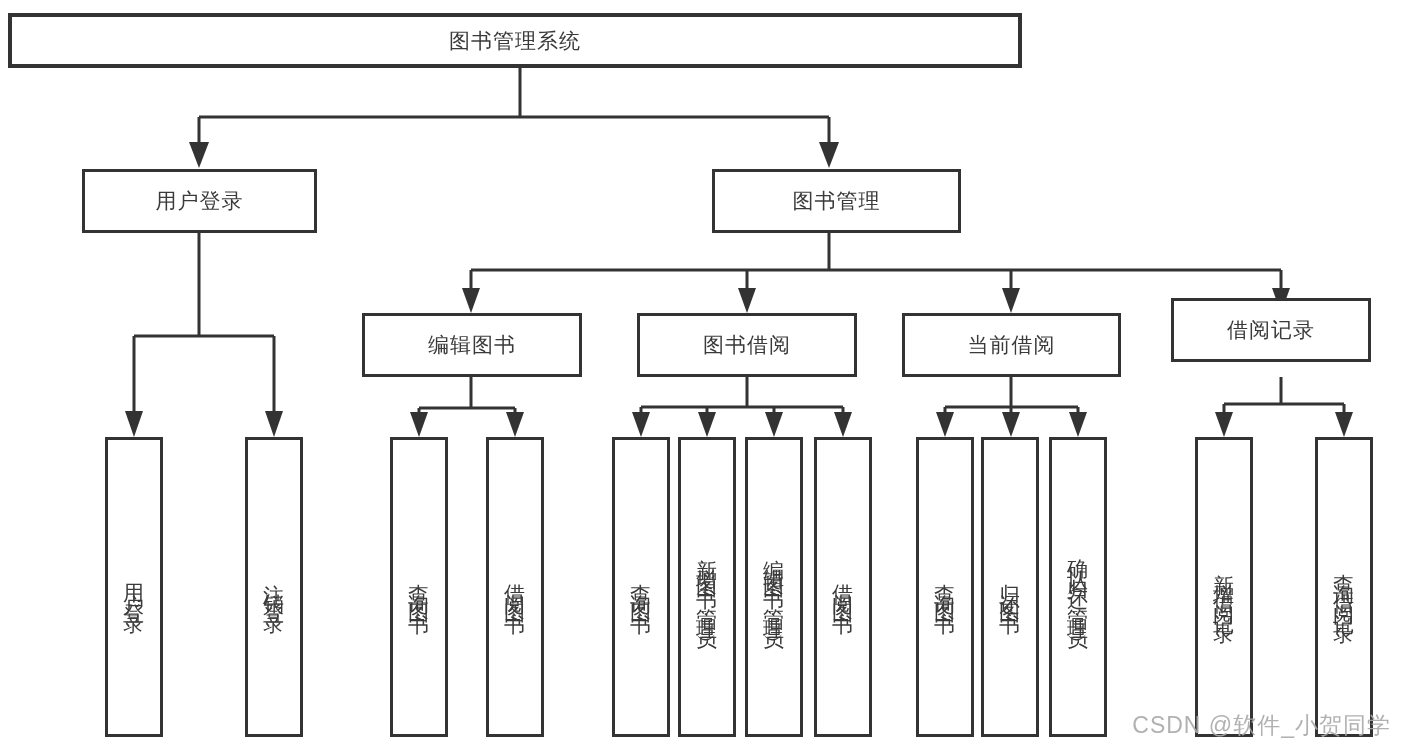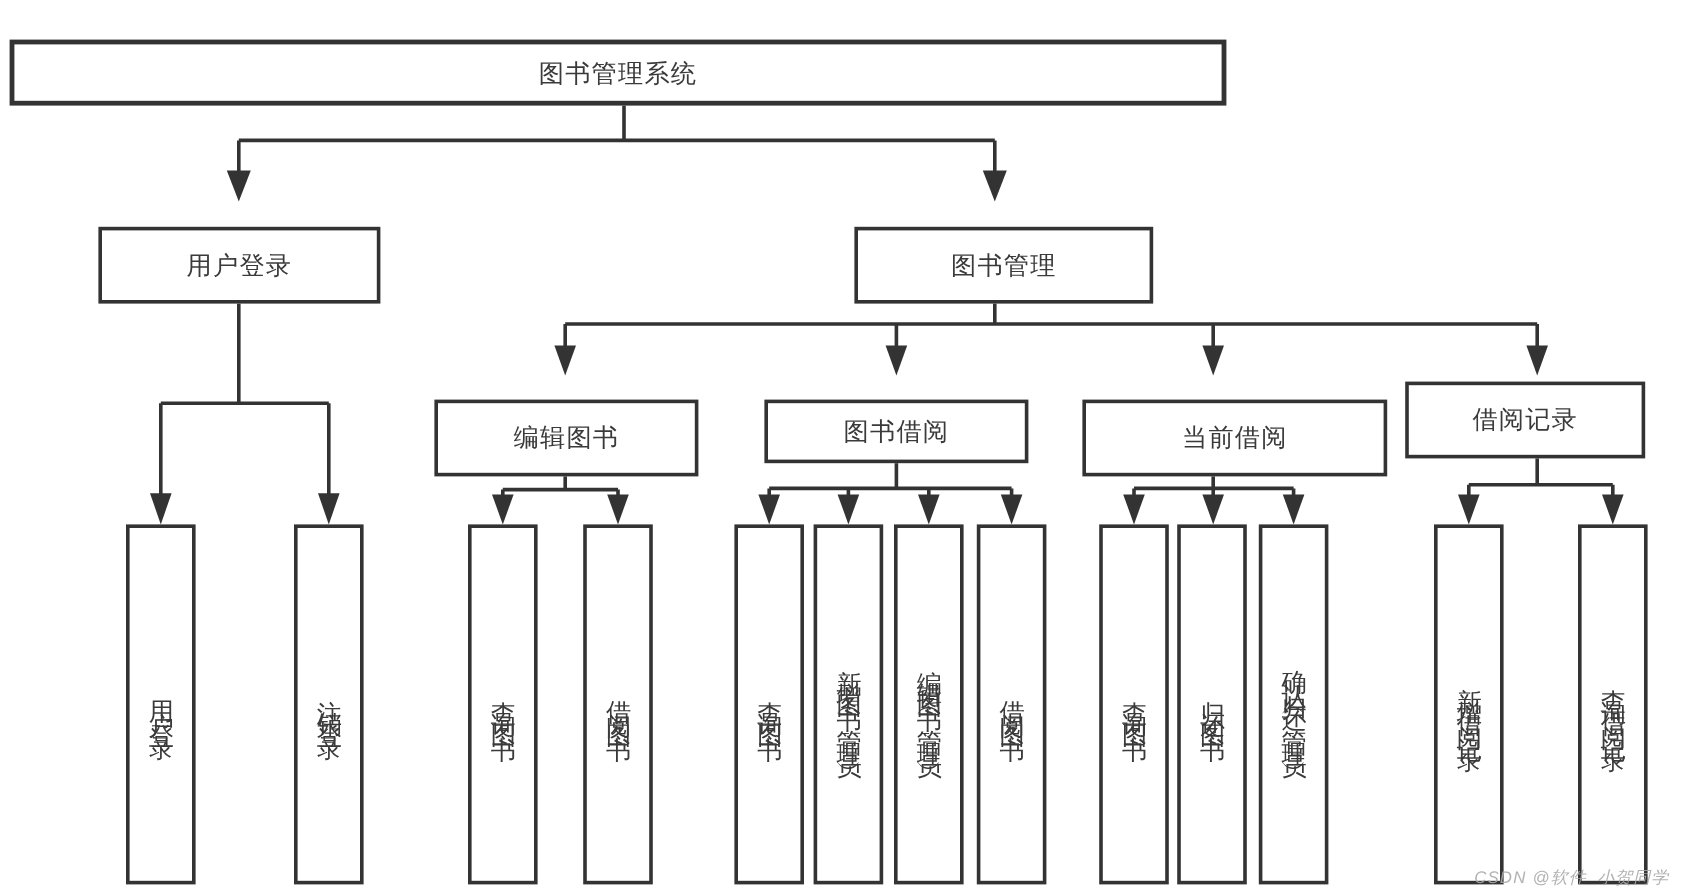--- a/index.html
+++ b/index.html
@@ -6,36 +6,36 @@
   body{
     width:1405px;height:747px;position:relative;overflow:hidden;
     background:#ffffff;
     font-family:"Liberation Sans","DejaVu Sans",sans-serif;
   }
   .canvas{position:absolute;left:0;top:0;width:1405px;height:747px}
   svg.connectors{position:absolute;left:0;top:0;width:1405px;height:747px;pointer-events:none}
   .node{
     position:absolute;box-sizing:border-box;background:#ffffff;
     border:3px solid #333333;display:flex;align-items:center;justify-content:center;
-    font-size:21px;color:#3a3a3a;letter-spacing:1px;white-space:nowrap;z-index:1;margin-top:20px;
+    font-size:21px;color:#3a3a3a;letter-spacing:1px;white-space:nowrap;z-index:1;
   }
   .node.root{border-width:4px}
   .leaf{
     position:absolute;box-sizing:border-box;background:#ffffff;
     border:3px solid #333333;display:flex;align-items:center;justify-content:center;
     top:437px;width:58px;height:300px;z-index:1;
   }
   .v-label{
     writing-mode:vertical-rl;text-orientation:mixed;
     font-size:21px;letter-spacing:10px;color:#3a3a3a;white-space:nowrap;
     line-height:1;
   }
   .watermark{
     position:absolute;right:14px;bottom:6px;z-index:2;
-    font-size:14px;color:rgba(168,168,168,0.9);letter-spacing:1px;white-space:nowrap;font-style:italic;
+    font-size:23px;color:rgba(168,168,168,0.9);letter-spacing:1px;white-space:nowrap;
   }
   .line{stroke:#333333;stroke-width:3;fill:none}
   .head{fill:#333333;stroke:none}
 </style>
 </head>
 <body>
 
 <div class="canvas">
 
   <svg class="connectors" viewBox="0 0 1405 747" xmlns="http://www.w3.org/2000/svg">
@@ -84,24 +84,24 @@
   <div class="node" style="left:82px;top:169px;width:235px;height:64px">
     <span>用户登录</span>
   </div>
   <div class="node" style="left:712px;top:169px;width:249px;height:64px">
     <span>图书管理</span>
   </div>
 
   <div class="node" style="left:362px;top:313px;width:220px;height:64px">
     <span>编辑图书</span>
   </div>
-  <div class="node" style="left:637px;top:313px;width:220px;height:53px">
+  <div class="node" style="left:637px;top:313px;width:220px;height:64px">
     <span>图书借阅</span>
   </div>
-  <div class="node" style="left:902px;top:313px;width:254px;height:64px">
+  <div class="node" style="left:902px;top:313px;width:219px;height:64px">
     <span>当前借阅</span>
   </div>
   <div class="node" style="left:1171px;top:298px;width:200px;height:64px">
     <span>借阅记录</span>
   </div>
 
   <div class="leaf" style="left:105px">
     <span class="v-label">用户登录</span>
   </div>
   <div class="leaf" style="left:245px">

